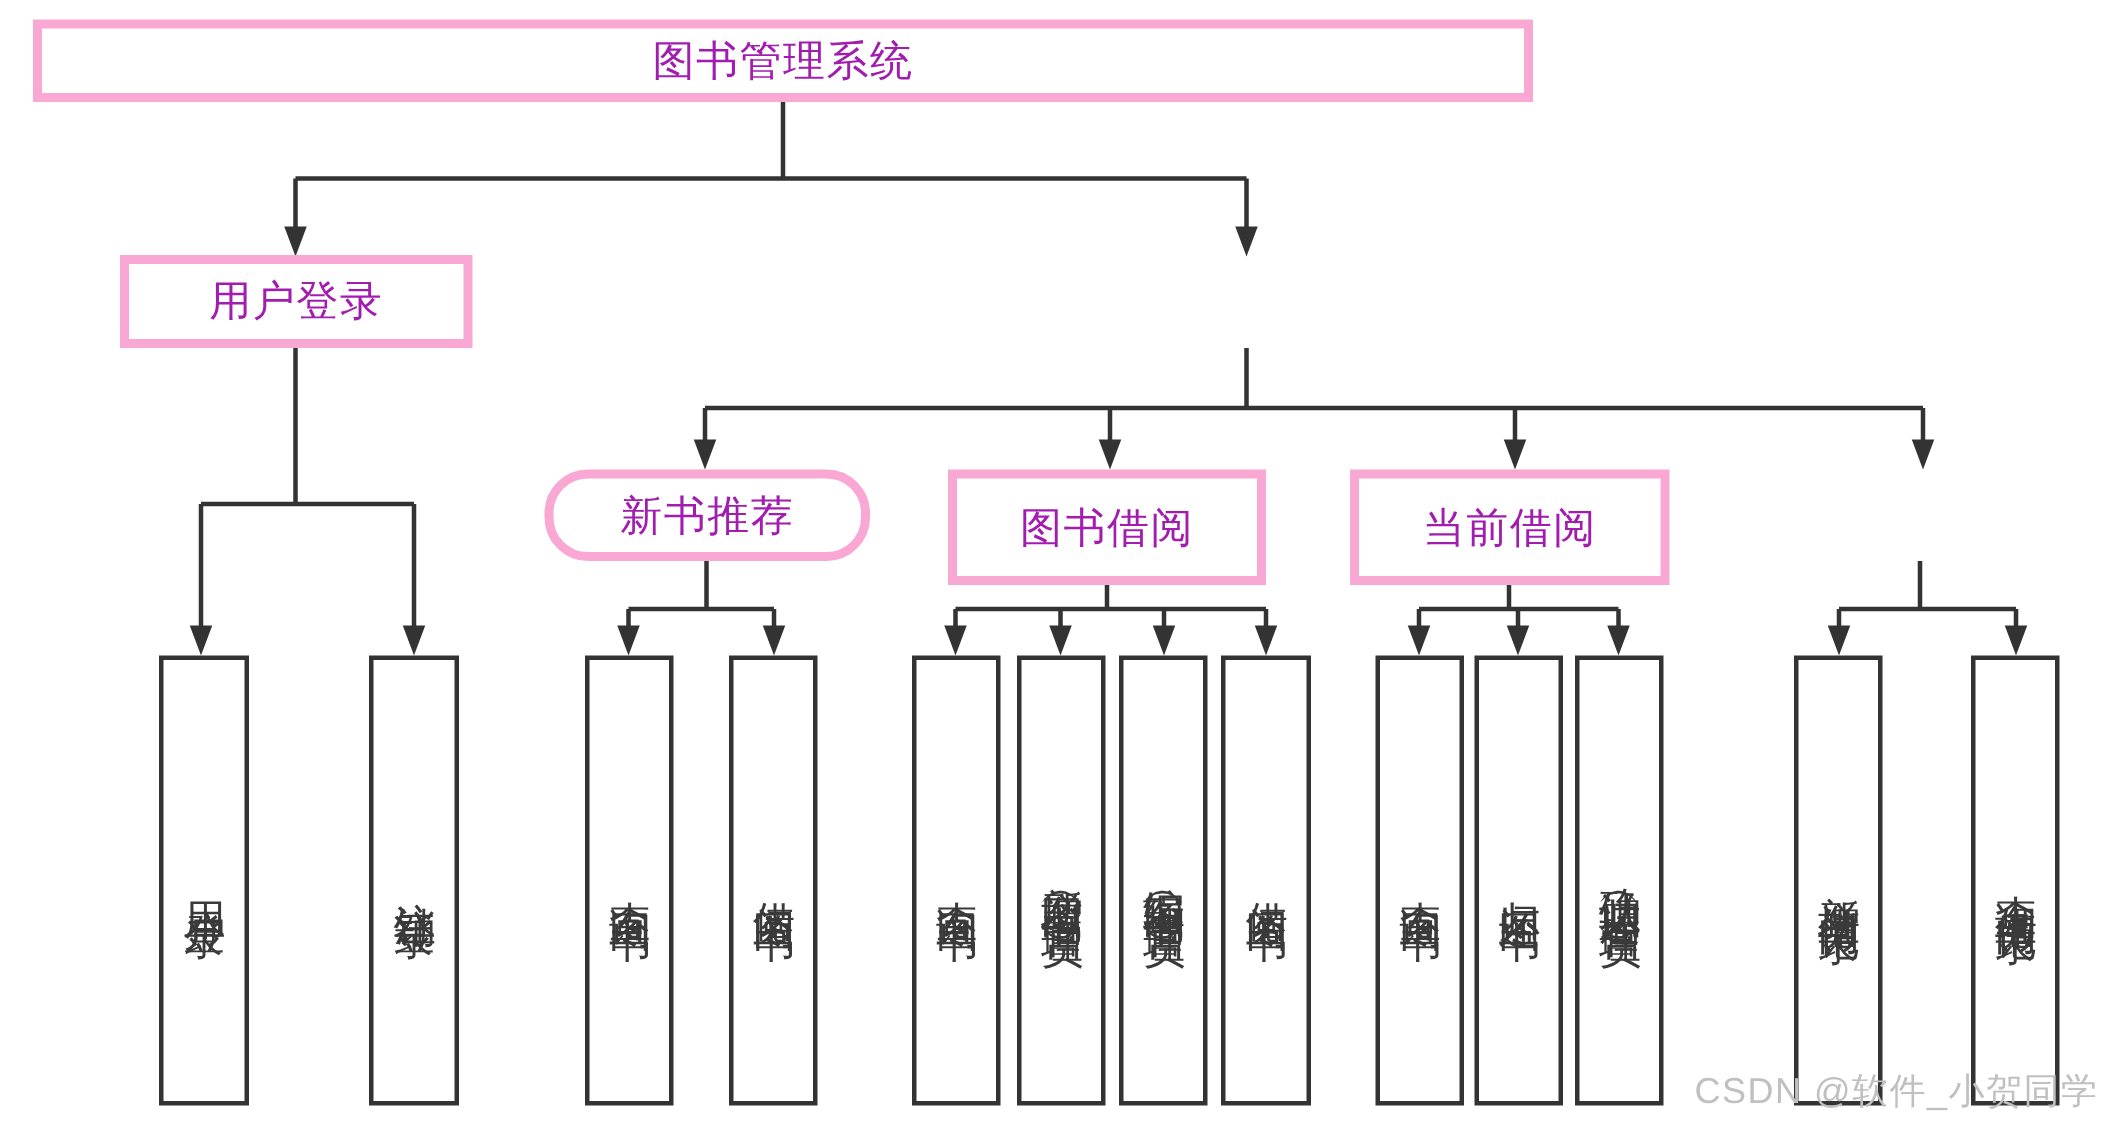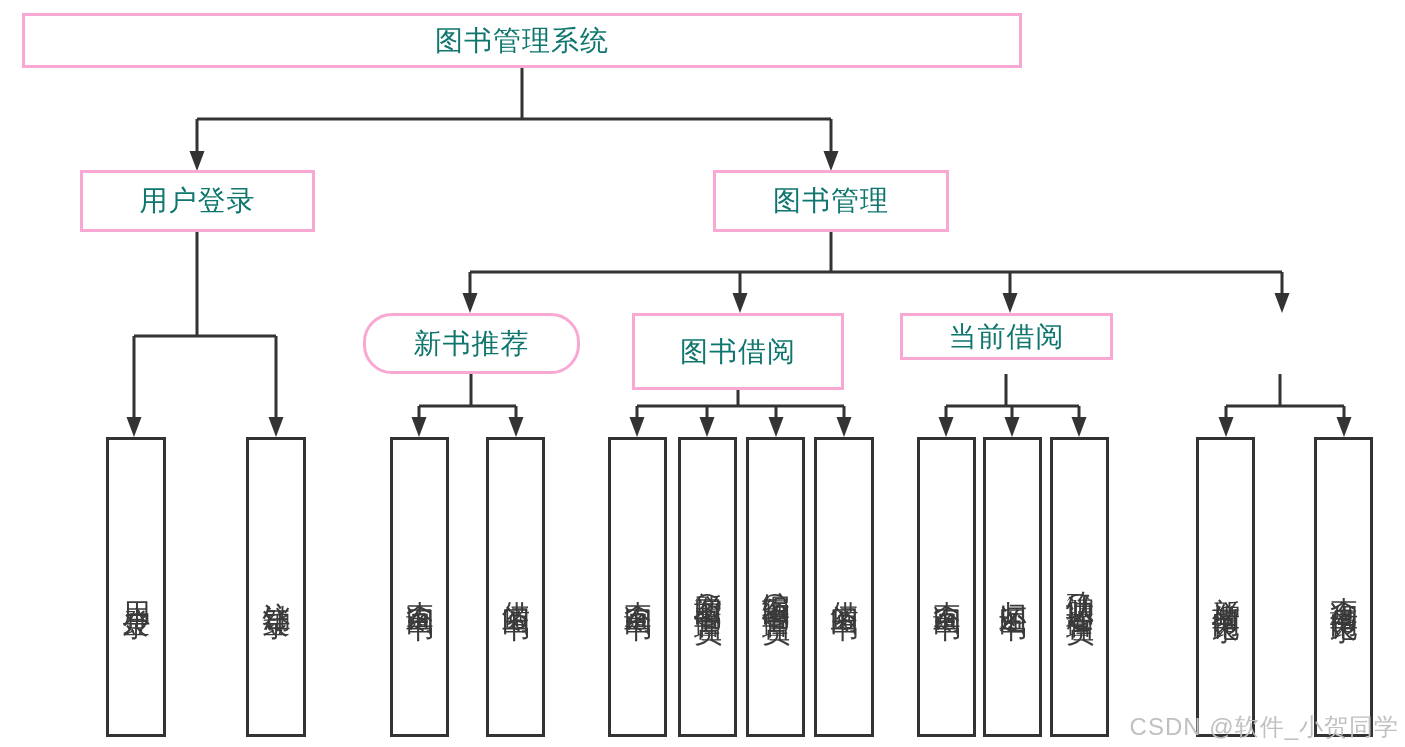--- a/index.html
+++ b/index.html
@@ -18,28 +18,28 @@
   }
   #connectors {
     position: absolute;
     left: 0; top: 0;
     width: 1405px;
     height: 747px;
   }
   .hbox {
     position: absolute;
     box-sizing: border-box;
-    border: 3px solid #f9a8d4;
+    border: 6px solid #f9a8d4;
     background: #ffffff;
     display: flex;
     align-items: center;
     justify-content: center;
     font-size: 28px;
     letter-spacing: 1px;
-    color: #0f766e;
+    color: #a21caf;
     z-index: 2;
   }
   .vbox {
     position: absolute;
     box-sizing: border-box;
     border: 3px solid #333333;
     background: #ffffff;
     top: 437px;
     width: 60px;
     height: 300px;
@@ -64,21 +64,21 @@
     font-size: 24px;
     color: #c0c0c0;
     z-index: 5;
     letter-spacing: 1px;
   }
   .root-box    { left: 22px;   top: 13px;  width: 1000px; height: 55px; }
   .n-userlogin { left: 80px;   top: 170px; width: 235px;  height: 62px; }
   .n-bookmgmt  { left: 713px;  top: 170px; width: 236px;  height: 62px; }
   .n-newbook   { left: 363px;  top: 313px; width: 217px;  height: 61px; border-radius: 29px; }
   .n-borrow    { left: 632px;  top: 313px; width: 212px;  height: 77px; }
-  .n-current   { left: 900px;  top: 313px; width: 213px;  height: 47px; }
+  .n-current   { left: 900px;  top: 313px; width: 213px;  height: 77px; }
   .n-records   { left: 1171px; top: 313px; width: 218px;  height: 61px; }
   .l-ul1 { left: 106px; }
   .l-ul2 { left: 246px; }
   .l-nb1 { left: 390px; width: 59px; }
   .l-nb2 { left: 486px; width: 59px; }
   .l-bb1 { left: 608px; width: 59px; }
   .l-bb2 { left: 678px; width: 59px; }
   .l-bb3 { left: 746px; width: 59px; }
   .l-bb4 { left: 814px; }
   .l-cb1 { left: 917px; width: 59px; }
@@ -132,23 +132,20 @@
     </g>
   </svg>
 
   <div class="hbox root-box">
     <span>图书管理系统</span>
   </div>
 
   <div class="hbox n-userlogin">
     <span>用户登录</span>
   </div>
-  <div class="hbox n-bookmgmt">
-    <span>图书管理</span>
-  </div>
 
   <div class="hbox n-newbook">
     <span>新书推荐</span>
   </div>
   <div class="hbox n-borrow">
     <span>图书借阅</span>
   </div>
   <div class="hbox n-current">
     <span>当前借阅</span>
   </div>

